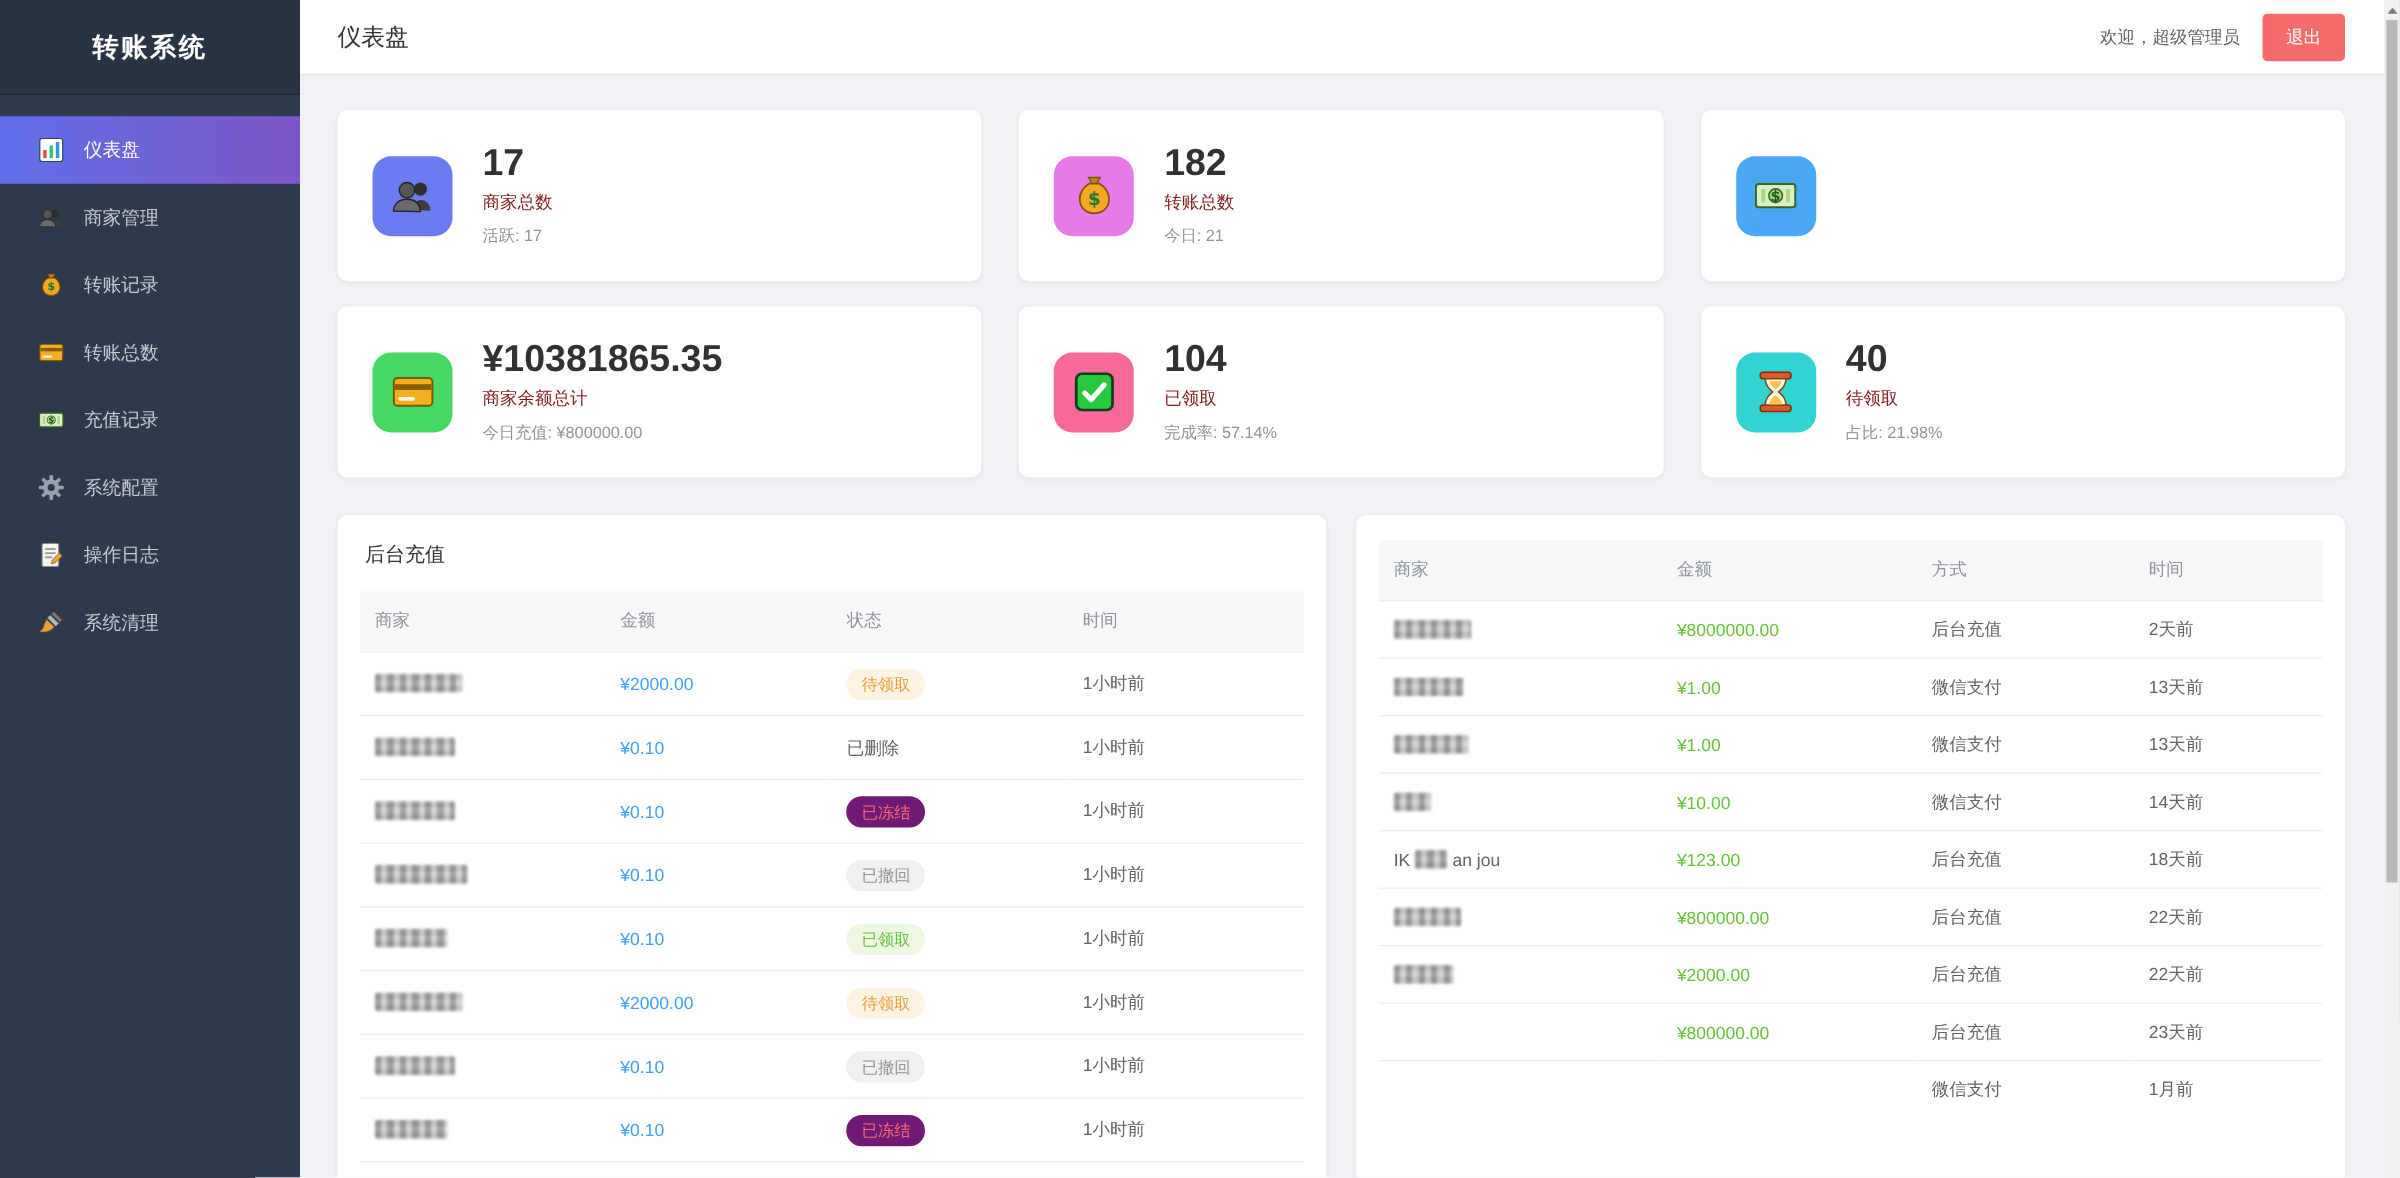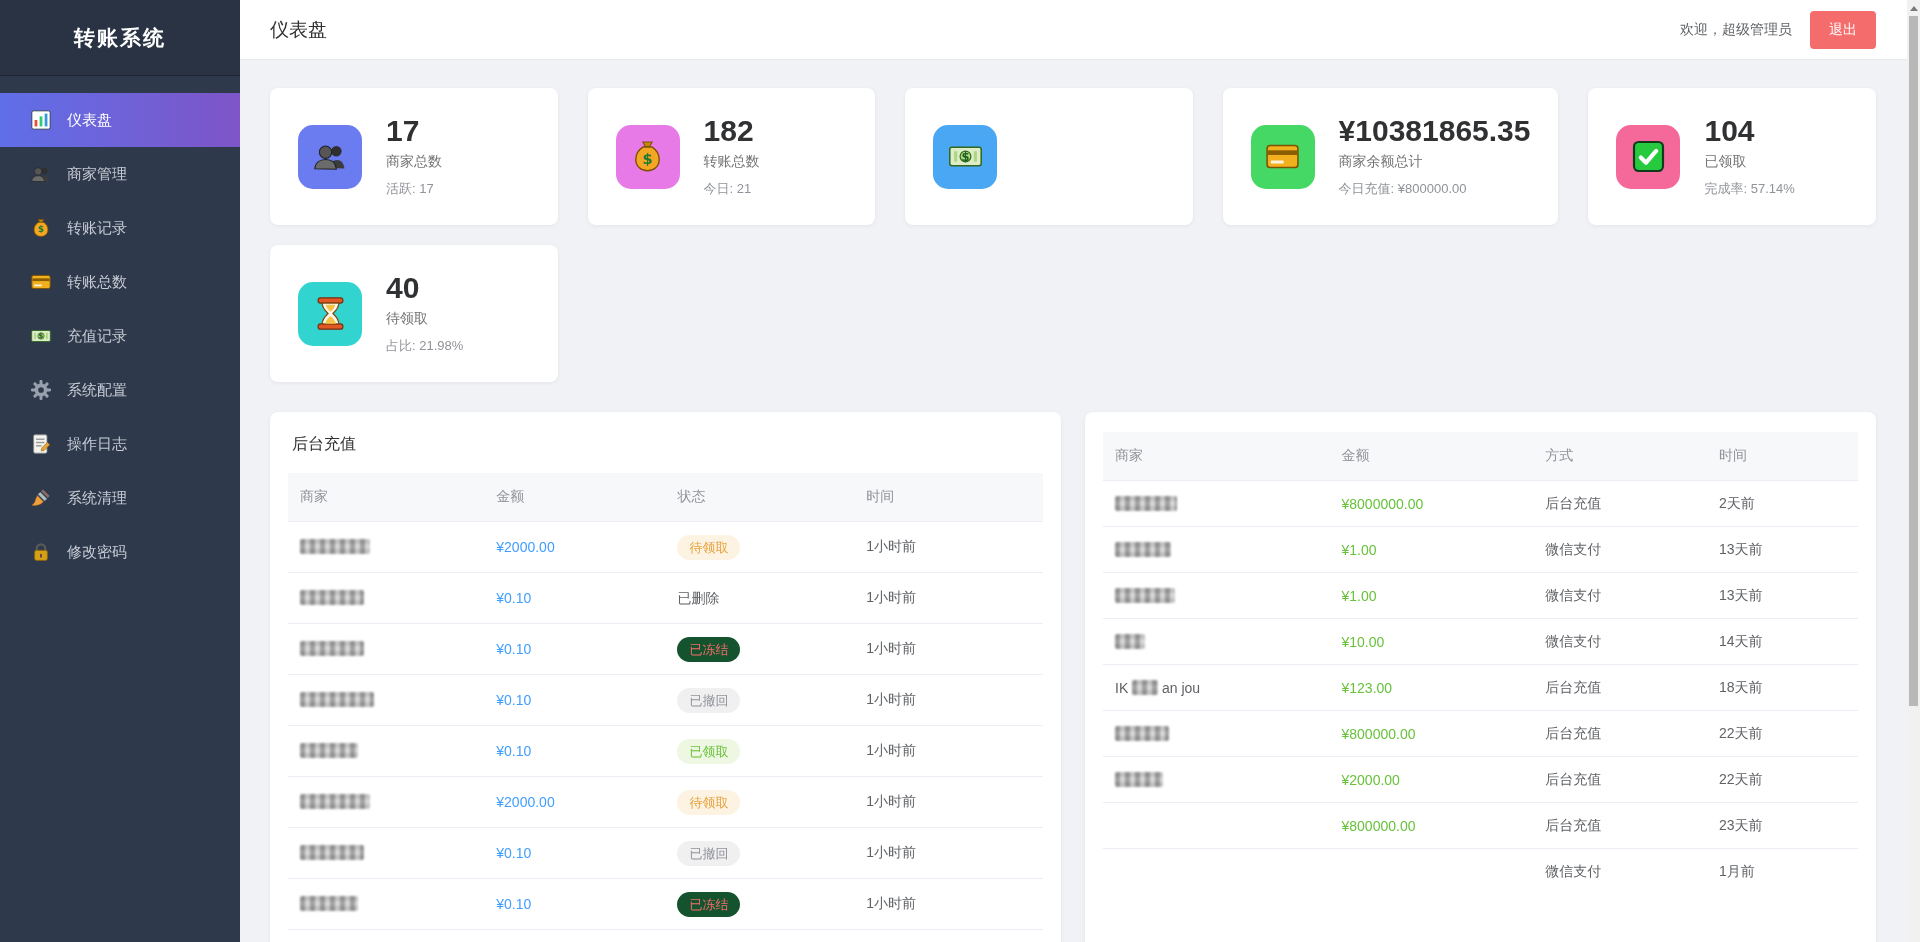--- a/index.html
+++ b/index.html
@@ -28,47 +28,47 @@
     display:flex;align-items:center;padding:0 44px 0 30px}
   .topbar .title{font-size:19px;color:#303133}
   .topbar .spacer{flex:1}
   .welcome{font-size:14px;color:#606266;margin-right:18px}
   .logout-btn{background:#f56c6c;color:#fff;border:none;border-radius:4px;
     font-size:14px;padding:10px 19px;cursor:pointer}
 
   .main{padding:28px 44px 0 30px;overflow:hidden}
 
   
-  .stats{display:grid;grid-template-columns:repeat(5,1fr);gap:20px 30px}
+  .stats{display:grid;grid-template-columns:repeat(3,1fr);gap:20px 30px}
   .stat-card{background:#fff;border-radius:8px;box-shadow:0 1px 4px rgba(0,0,0,.06);
     padding:24px 28px;display:flex;align-items:center;gap:24px;height:137px;box-sizing:border-box}
   .tile{width:64px;height:64px;border-radius:15px;display:flex;align-items:center;
     justify-content:center;flex-shrink:0}
   .tile svg{width:37px;height:37px}
   .stat-value{font-size:30px;font-weight:bold;color:#303133;line-height:1.05}
-  .stat-label{font-size:14px;color:#737373;margin-top:6px}
+  .stat-label{font-size:14px;color:#7f1d1d;margin-top:6px}
   .stat-sub{font-size:13px;color:#909399;margin-top:9px}
 
   
   .panels{display:flex;gap:24px;margin-top:30px}
   .panel{background:#fff;border-radius:8px;box-shadow:0 1px 4px rgba(0,0,0,.06);
     flex:1;min-width:0;padding:20px 18px 0}
   .panel-title{font-size:16px;color:#303133;font-weight:500;padding:2px 4px 18px}
   table{width:100%;border-collapse:collapse;table-layout:fixed}
   thead th{background:#f7f8fa;color:#909399;font-weight:normal;font-size:14px;
     text-align:left;padding:15px 12px}
   tbody td{border-top:1px solid #ebeef5;font-size:14px;color:#606266;padding:0 12px;
     white-space:nowrap;overflow:hidden}
   .t-left tbody tr{height:51px}
   .t-right tbody tr{height:46px}
   .amt-blue{color:#409eff}
   .amt-green{color:#67c23a}
   .badge{display:inline-block;padding:6px 12px;border-radius:14px;font-size:13px;line-height:1}
   .badge.warning{color:#e6a23c;background:#fdf3e3}
-  .badge.danger{color:#f56c6c;background:#14532d}
+  .badge.danger{color:#f56c6c;background:#701a75}
   .badge.info{color:#909399;background:#f0f0f1}
   .badge.success{color:#67c23a;background:#edf7e2}
   .badge.plain{padding:0;border-radius:0;background:none;color:#606266;font-size:14px}
   .blur-chip{display:inline-block;height:15px;border-radius:2px;vertical-align:-2px;
     background:
       repeating-linear-gradient(90deg, rgba(110,110,110,.55) 0 5px, rgba(200,200,200,.45) 5px 10px),
       repeating-linear-gradient(0deg, #bdbdbd 0 5px, #e3e3e3 5px 10px);
     filter:blur(1.2px)}
 
   
@@ -169,30 +169,20 @@
         </div>
         <div class="nav-item">
           <span class="ic">
             <svg viewBox="0 0 24 24">
               <path d="M14.2 2.6l7.2 7.2-2 2-7.2-7.2z" fill="#8d6e63"></path>
               <path d="M11.2 5.6l7.2 7.2-2.4 2.4-7.2-7.2z" fill="#b0bec5" stroke="#78909c" stroke-width=".5"></path>
               <path d="M8 9.4l6.6 6.6c-2 2.6-5.6 4.2-9.6 4.2-1 0-2-.1-3-.4 2.6-1.6 3.5-3.2 4-6.2z" fill="#ef9f3c" stroke="#a9641a" stroke-width=".6"></path>
             </svg>
           </span>
           <span>系统清理</span>
-        </div>
-        <div class="nav-item">
-          <span class="ic">
-            <svg viewBox="0 0 24 24">
-              <path d="M7.4 11V8.2a4.6 4.6 0 0 1 9.2 0V11" fill="none" stroke="#5a5a5a" stroke-width="2.4"></path>
-              <rect x="5" y="10.2" width="14" height="11" rx="2" fill="#d4a017" stroke="#8a6508" stroke-width=".9"></rect>
-              <rect x="11" y="13.8" width="2" height="4.4" rx="1" fill="#5d4037"></rect>
-            </svg>
-          </span>
-          <span>修改密码</span>
         </div>
       </nav>
   </aside>
 
   <div class="right">
 
     <header class="topbar">
       <span class="title">仪表盘</span>
       <span class="spacer"></span>
       <span class="welcome">欢迎，超级管理员</span>

